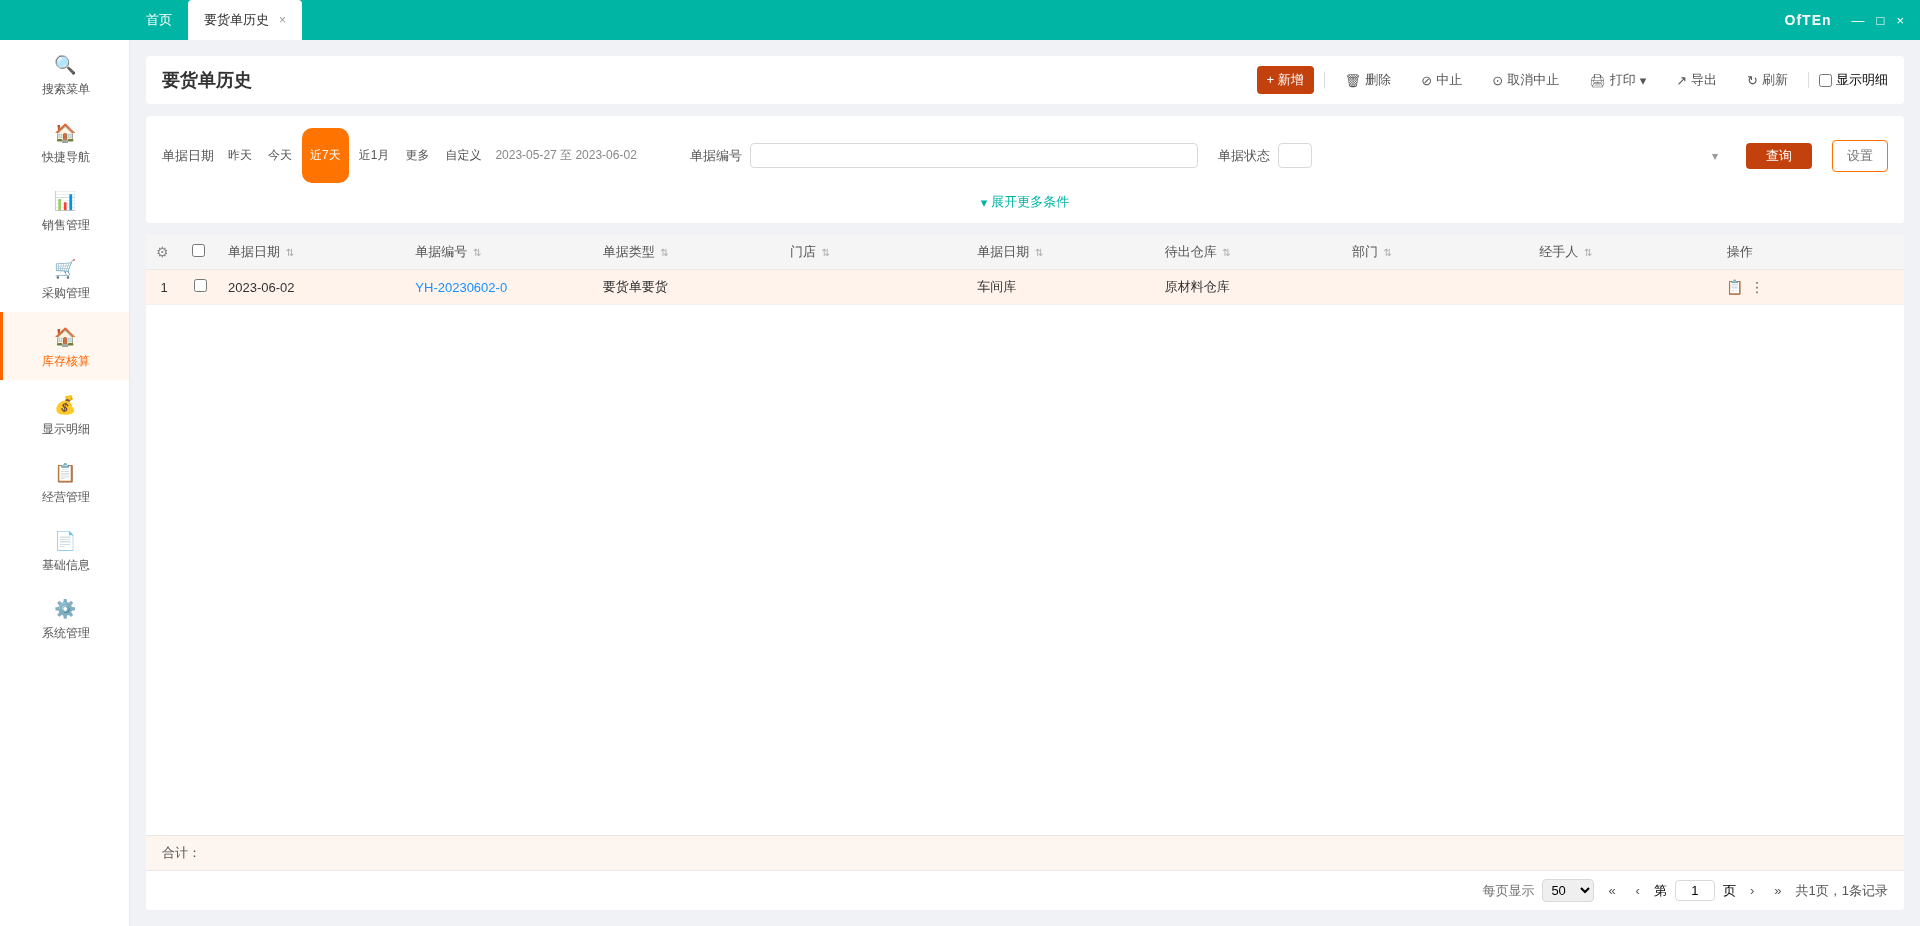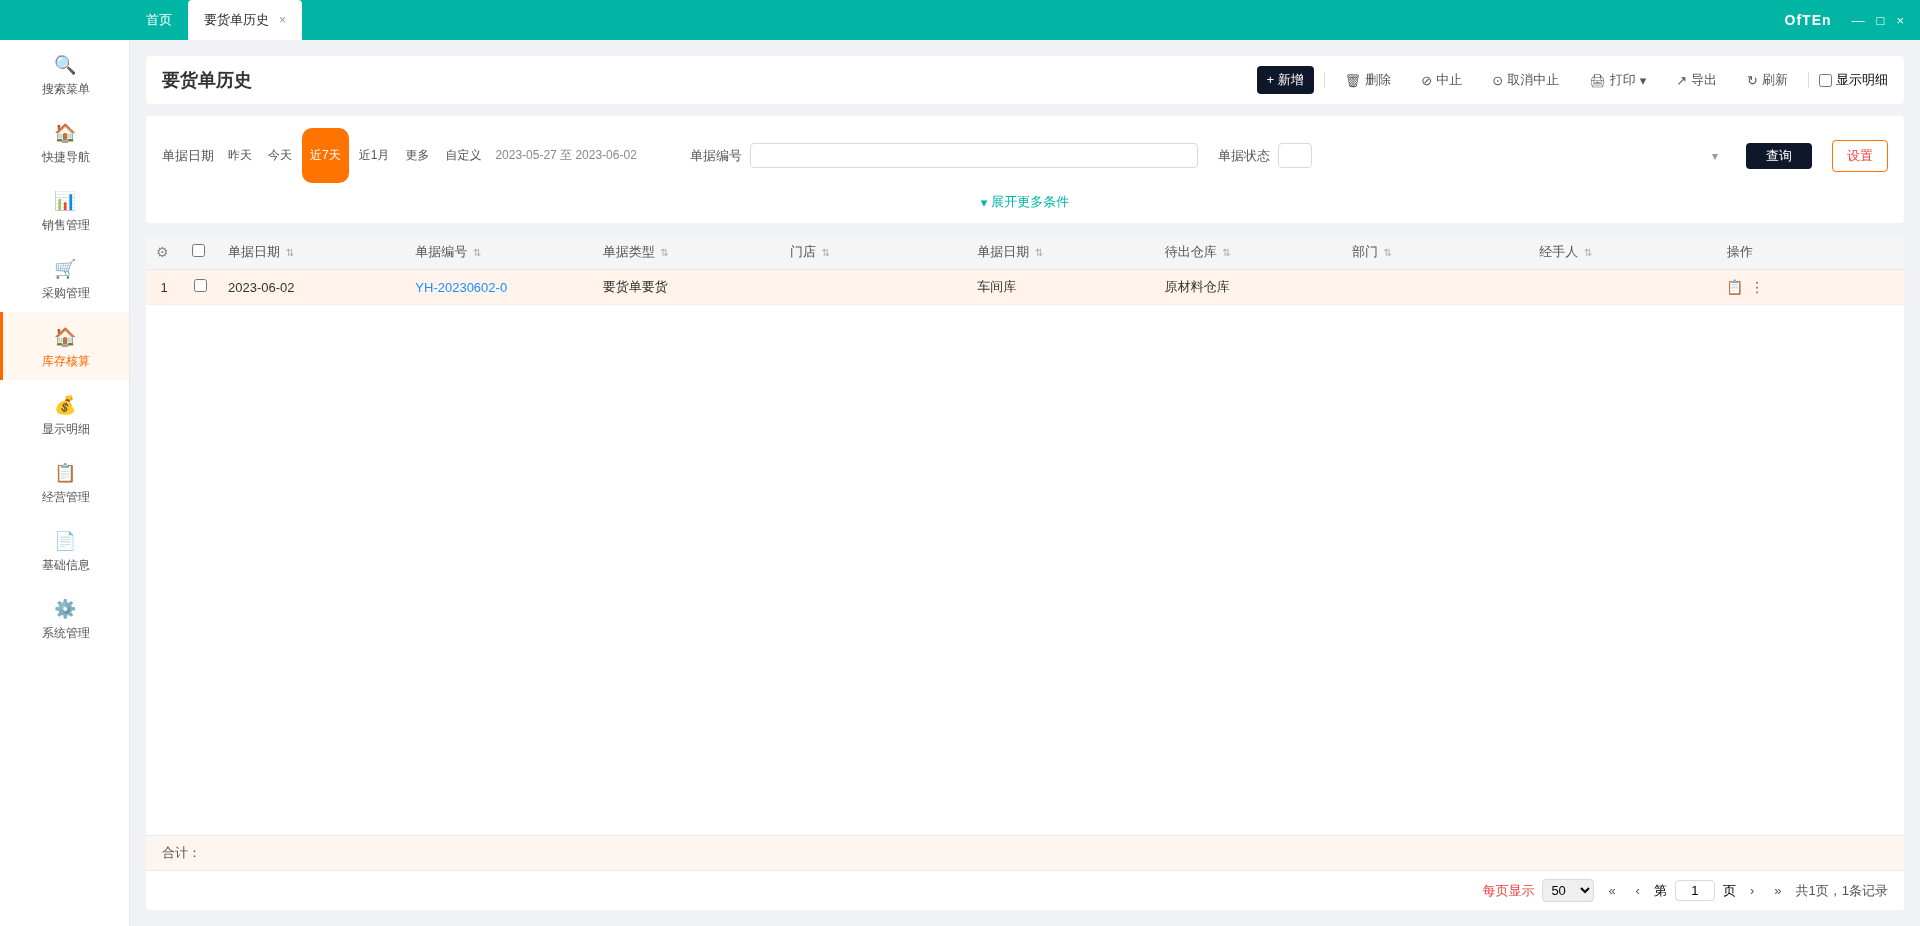--- a/index.html
+++ b/index.html
@@ -110,21 +110,21 @@
       gap: 4px;
       padding: 5px 10px;
       border: none;
       border-radius: 4px;
       cursor: pointer;
       font-size: 13px;
       background: transparent;
       color: #555;
     }
     .btn-primary {
-      background: #0f172a;
+      background: #c2410c;
       color: #fff;
       border-radius: 4px;
     }
     .btn-outline {
       border: 1px solid #ff7300;
       color: #ff7300;
       border-radius: 4px;
     }
     .divider-v { width: 1px; height: 16px; background: #ddd; }
 
@@ -261,21 +261,21 @@
     .pagination-bar {
       background: #fff;
       padding: 8px 16px;
       display: flex;
       align-items: center;
       justify-content: flex-end;
       gap: 8px;
       border-top: 1px solid #e8e8e8;
       font-size: 13px;
     }
-    .page-size-label { color: #ef4444; }
+    .page-size-label { color: #737373; }
     .page-size-select {
       border: 1px solid #d9d9d9;
       border-radius: 4px;
       padding: 2px 4px;
       font-size: 13px;
     }
     .page-btn {
       border: none;
       background: transparent;
       cursor: pointer;
@@ -424,21 +424,21 @@
         <div class="filter-item" style="flex:1;">
           <span class="filter-label">单据状态</span>
           <div class="select-wrapper">
             <select class="filter-select">
               <option value=""></option>
             </select>
           </div>
         </div>
 
         <button class="btn btn-primary" style="padding:4px 20px;">查询</button>
-        <button class="btn btn-outline" style="border:1px solid #ff7300;color:#ef4444;padding:6px 14px;border-radius:4px;">设置</button>
+        <button class="btn btn-outline" style="border:1px solid #ff7300;color:#737373;padding:6px 14px;border-radius:4px;">设置</button>
       </div>
 
       <div class="filter-actions-row">
         <span class="expand-more">
           <span>▾</span>
           <span>展开更多条件</span>
         </span>
       </div>
     </div>
 

